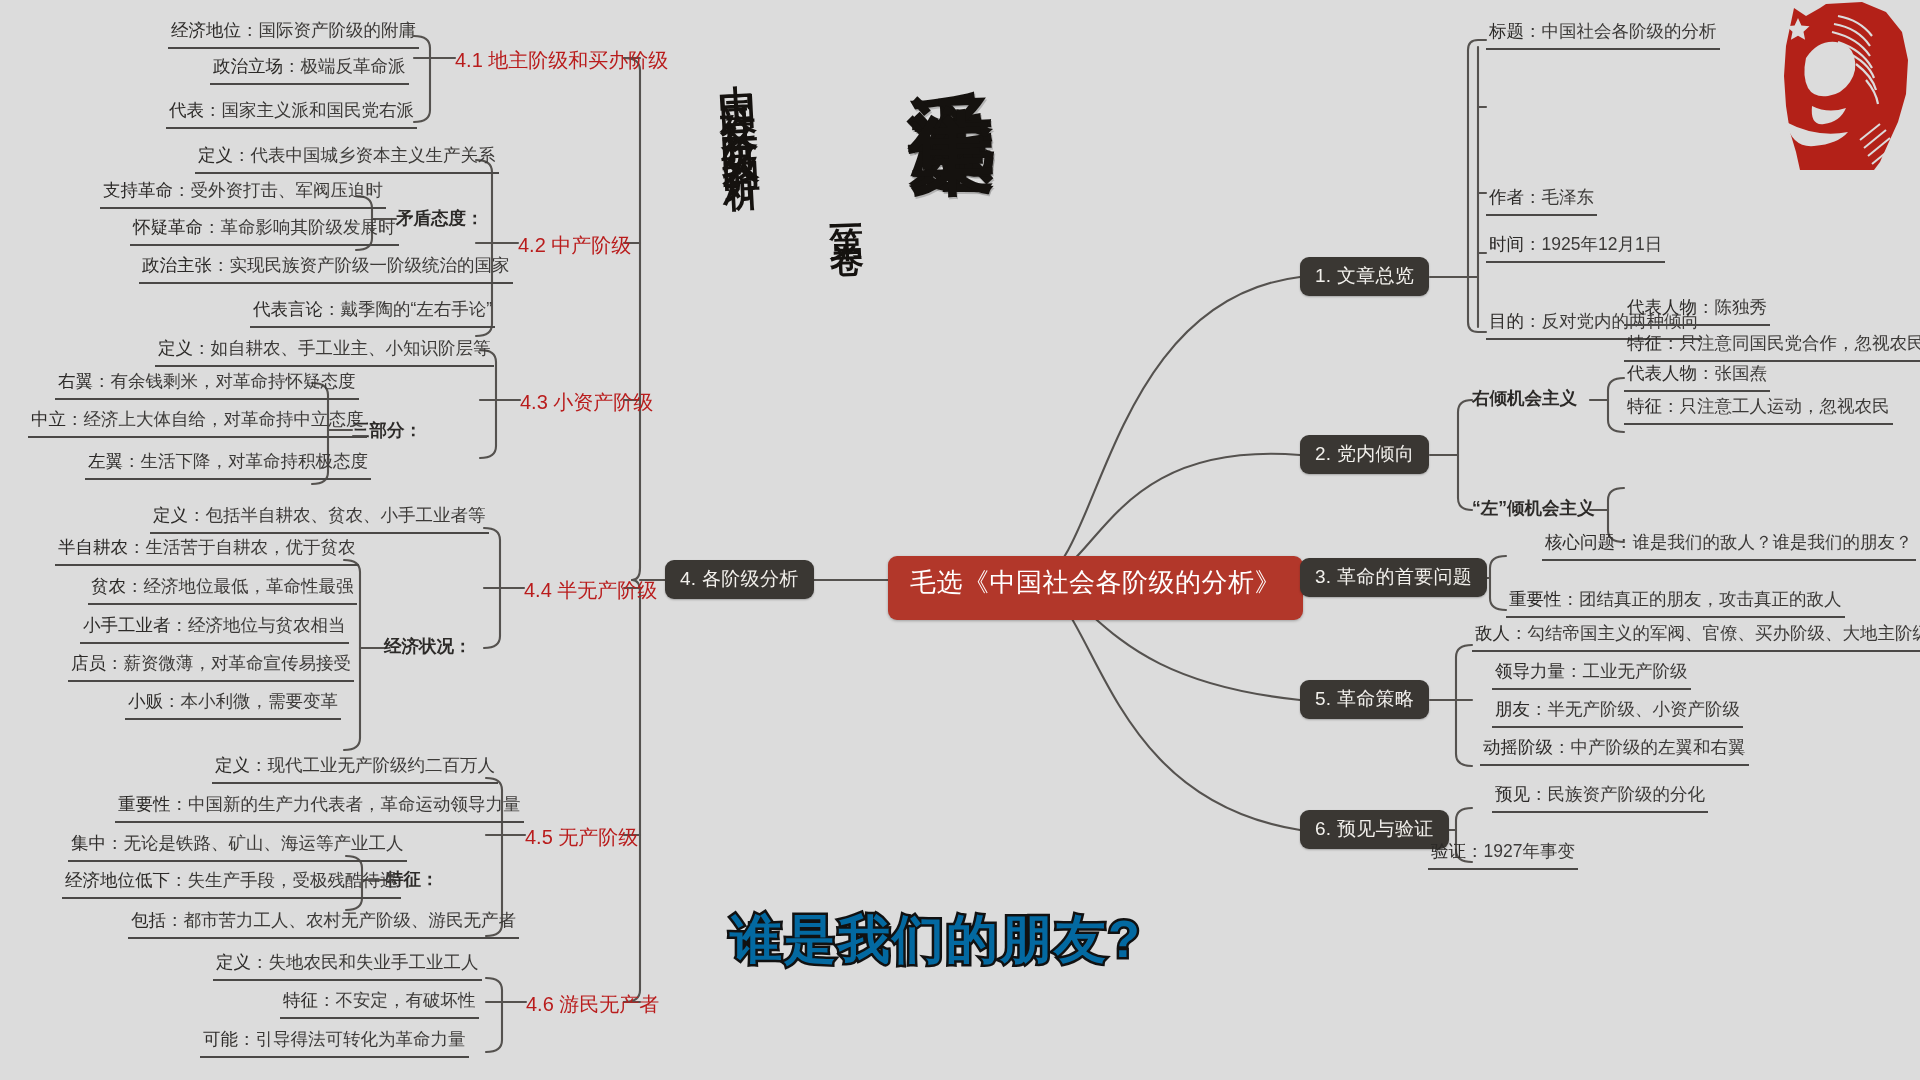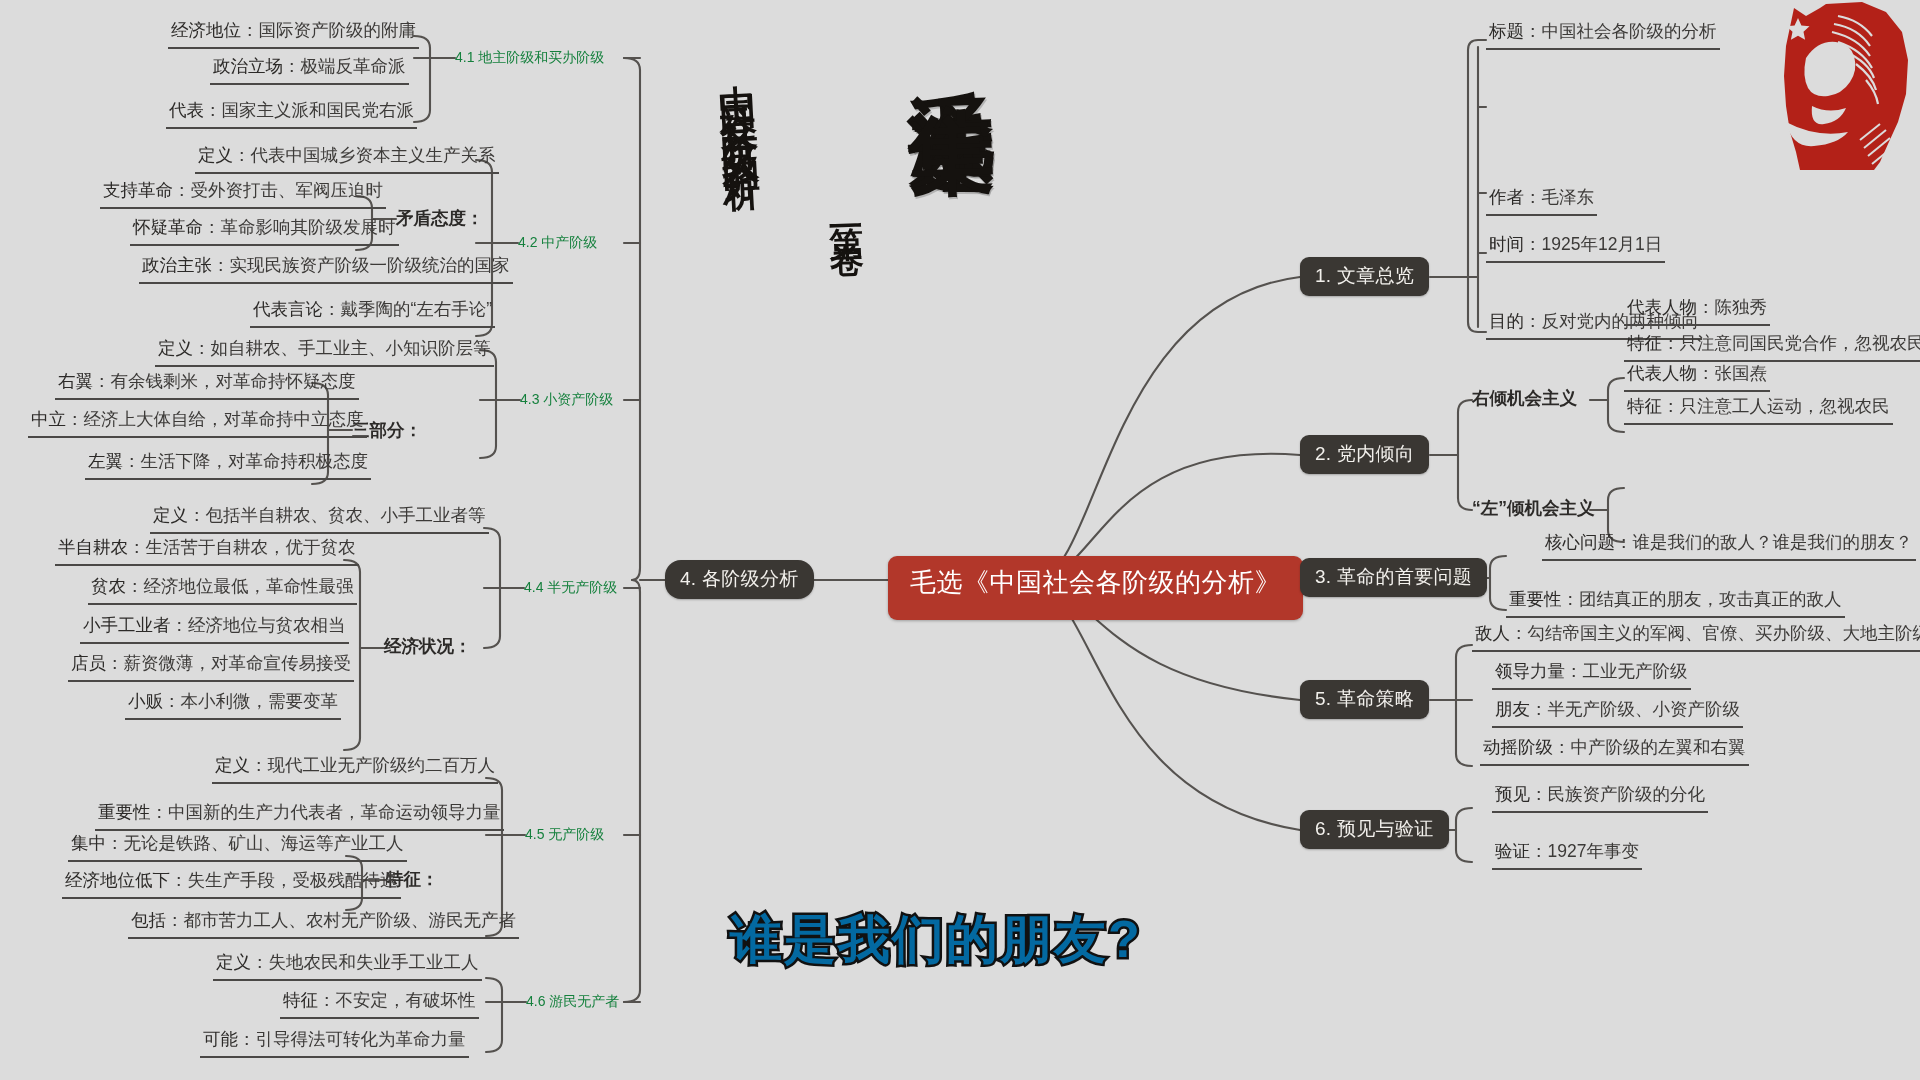--- a/index.html
+++ b/index.html
@@ -49,22 +49,22 @@
   
   .leaf {
     color: #3c3a38;
     font-size: 17.5px;
     padding: 0 3px 7px 3px;
     border-bottom: 2px solid #4a4846;
   }
   .leaf b { font-weight: normal; color: #2c2a28; }
   
   .sect {
-    color: #15803d;
-    font-size: 14px;
+    color: #b91c1c;
+    font-size: 20px;
   }
   
   .grp { color: #2c2a28; font-size: 17.5px; font-weight: bold; }
 
   
   .callig {
     position: absolute;
     color: #15120f;
     font-family: "DejaVu Serif", "Liberation Serif", serif;
     font-weight: bold;
@@ -217,21 +217,21 @@
         <path d="M92 154 l22 -18"></path>
           <path d="M96 162 l22 -18"></path>
       </g>
 
       <path d="M10 120 q30 16 62 10 q-10 12 -34 14 q-22 2 -28-24z"></path>
     </g>
   </svg>
 
   <div class="node pill-red" style="left:888px; top:556px;">毛选《中国社会各阶级的分析》</div>
 
-  <div class="node pill" style="left:665px; top:560px;border-radius:16px;">4. 各阶级分析</div>
+  <div class="node pill" style="left:665px; top:560px;">4. 各阶级分析</div>
 
   <div class="node pill" style="left:1300px; top:257px;">1. 文章总览</div>
   <div class="node leaf" style="left:1486px; top:23px;">
     <b>标题</b>：<span>中国社会各阶级的分析</span>
   </div>
   <div class="node leaf" style="left:1486px; top:189px; top:189px;">
     <b>作者</b>：<span>毛泽东</span>
   </div>
   <div class="node leaf" style="left:1486px; top:236px;">
     <b>时间</b>：<span>1925年12月1日</span>
@@ -275,21 +275,21 @@
     <b>朋友</b>：<span>半无产阶级、小资产阶级</span>
   </div>
   <div class="node leaf" style="left:1480px; top:739px;">
     <b>动摇阶级</b>：<span>中产阶级的左翼和右翼</span>
   </div>
 
   <div class="node pill" style="left:1300px; top:810px;">6. 预见与验证</div>
   <div class="node leaf" style="left:1492px; top:786px;">
     <b>预见</b>：<span>民族资产阶级的分化</span>
   </div>
-  <div class="node leaf" style="left:1492px; top:843px;">
+  <div class="node leaf" style="left:1428px; top:843px;">
     <b>验证</b>：<span>1927年事变</span>
   </div>
 
   <div class="node sect" style="left:455px; top:50px;">4.1 地主阶级和买办阶级</div>
   <div class="node leaf" style="left:168px; top:22px;">
     <b>经济地位</b>：<span>国际资产阶级的附庸</span>
   </div>
   <div class="node leaf" style="left:210px; top:58px;">
     <b>政治立场</b>：<span>极端反革命派</span>
   </div>
@@ -348,21 +348,21 @@
     <b>店员</b>：<span>薪资微薄，对革命宣传易接受</span>
   </div>
   <div class="node leaf" style="left:125px; top:693px;">
     <b>小贩</b>：<span>本小利微，需要变革</span>
   </div>
 
   <div class="node sect" style="left:525px; top:827px;">4.5 无产阶级</div>
   <div class="node leaf" style="left:212px; top:757px;">
     <b>定义</b>：<span>现代工业无产阶级约二百万人</span>
   </div>
-  <div class="node leaf" style="left:95px; top:796px;margin-top:8px;">
+  <div class="node leaf" style="left:115px; top:796px;">
     <b>重要性</b>：<span>中国新的生产力代表者，革命运动领导力量</span>
   </div>
   <div class="node grp" style="left:386px; top:871px;">特征：</div>
   <div class="node leaf" style="left:68px; top:835px;">
     <b>集中</b>：<span>无论是铁路、矿山、海运等产业工人</span>
   </div>
   <div class="node leaf" style="left:62px; top:872px;">
     <b>经济地位低下</b>：<span>失生产手段，受极残酷待遇</span>
   </div>
   <div class="node leaf" style="left:128px; top:912px;">

